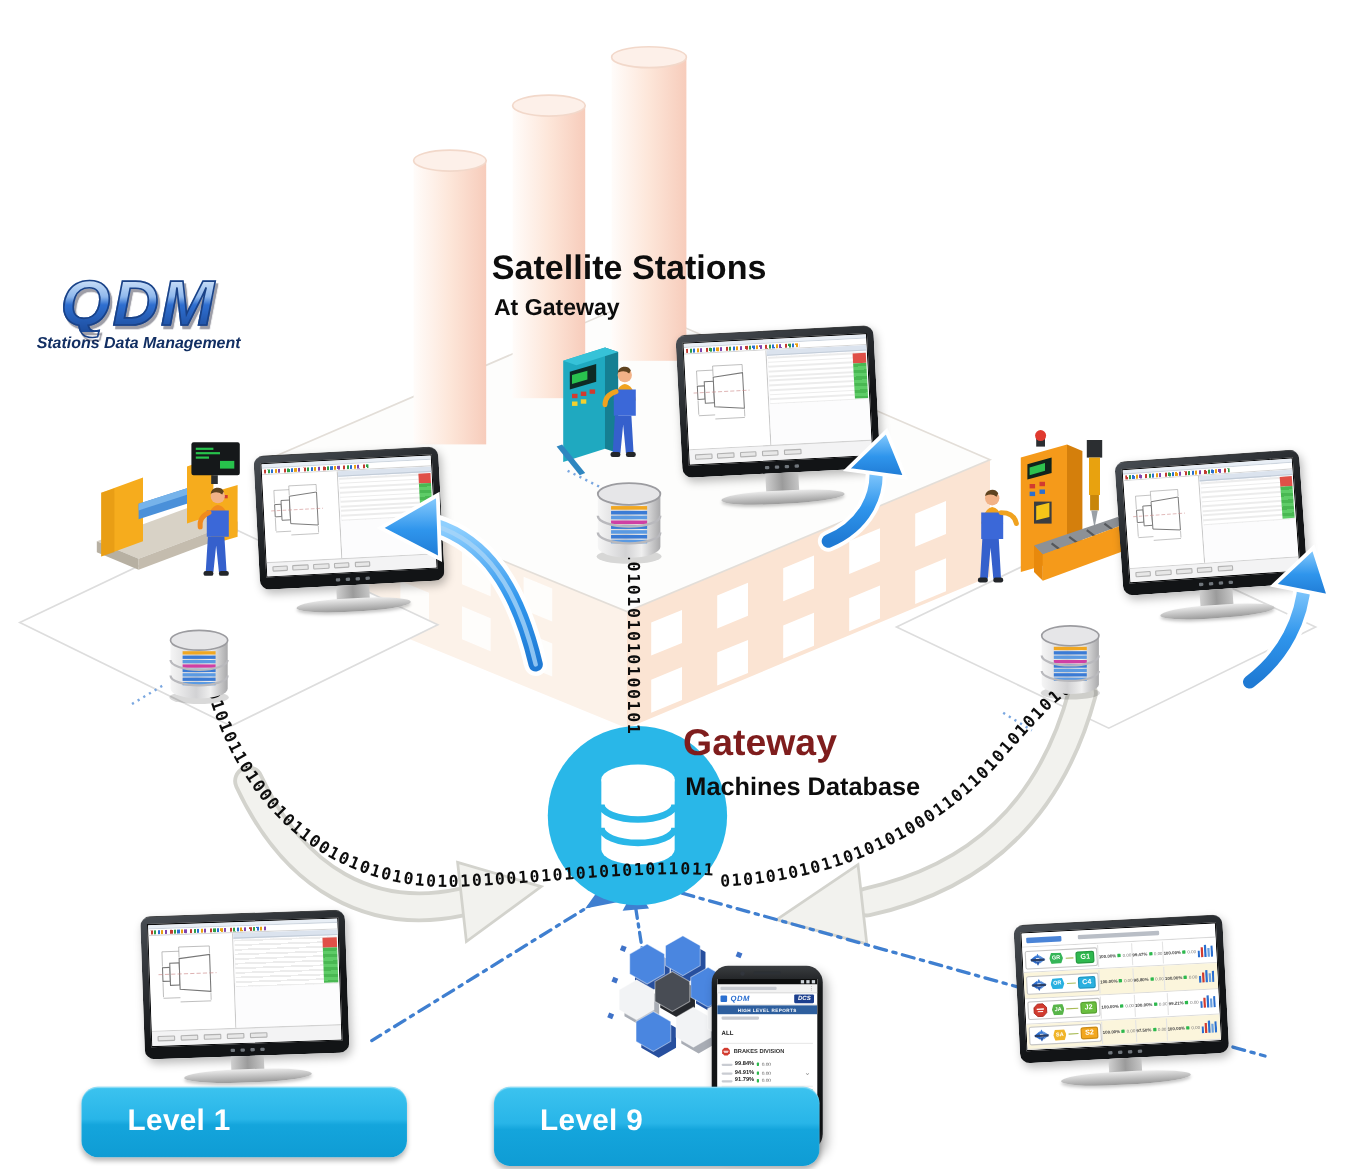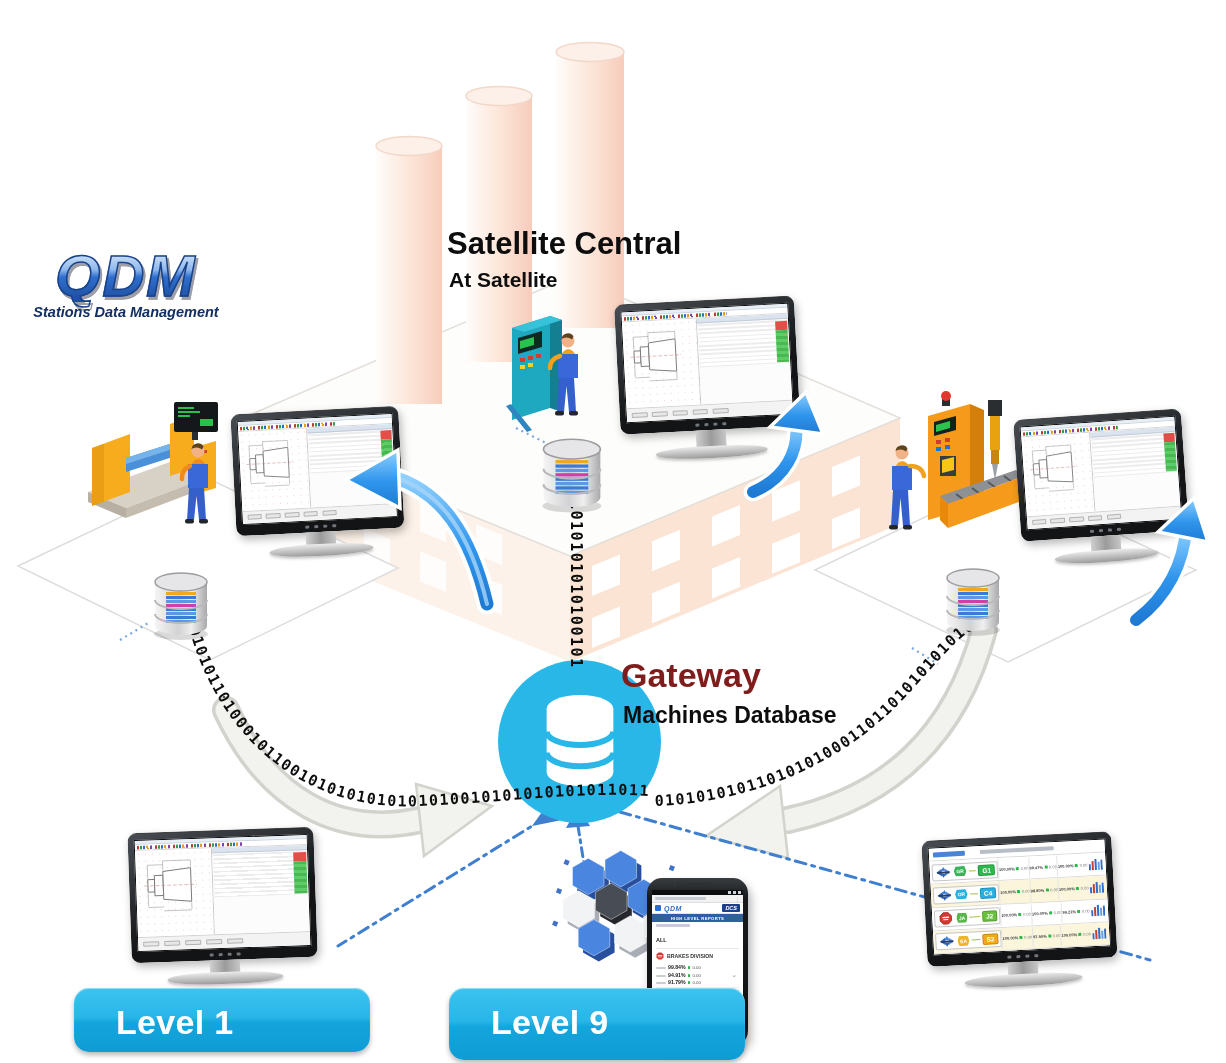--- a/index.html
+++ b/index.html
@@ -14,21 +14,21 @@
 .h-gw{font-size:34px;font-weight:800;color:#7f1d1d;z-index:13;white-space:nowrap}
 .h-gw2{font-size:23px;font-weight:800;color:#0d0d0d;z-index:13;white-space:nowrap}
 .logo{position:absolute;left:6px;top:250px;width:240px;text-align:center;z-index:12}
 .logo-t{font-size:58px;font-weight:800;font-style:italic;letter-spacing:2px;line-height:.9;
  background:linear-gradient(180deg,#dcebfb 0%,#8fb8ec 38%,#2f6fd0 52%,#1c4c9c 100%);
  -webkit-background-clip:text;background-clip:text;color:transparent;
  -webkit-text-stroke:1.5px #1a4287;filter:drop-shadow(2px 3px 0 rgba(40,40,60,.45))}
 .logo-s{font-size:14.5px;font-weight:800;font-style:italic;color:#122f63;margin-top:2px}
 
 
-.banner{position:absolute;z-index:10;border-radius:15px;color:#fff;font-weight:800;font-size:34px;
+.banner{position:absolute;z-index:10;border-radius:15px;color:#fff;font-weight:800;font-size:27px;
  padding:15px 0 0 42px;letter-spacing:.3px;
  background:linear-gradient(180deg,var(--c-banner-top,#3cc3ef) 0%,#28b5e8 46%,#14a5dc 54%,var(--c-banner-bottom,#0f9cd4) 100%);
  box-shadow:0 3px 5px rgba(0,0,0,.28), inset 0 1px 1px rgba(255,255,255,.45)}
 
 
 .monitor{position:absolute;z-index:4}
 .m-bezel{background:linear-gradient(160deg,#484d53,#121416 62%);border-radius:9px;padding:6px 6px 0;
  box-shadow:2px 4px 9px rgba(0,0,0,.28);border-top:1px solid rgba(255,255,255,.2)}
 .m-screen{background:#fdfdfe;border:1px solid #0c0d0e;height:var(--sh);overflow:hidden;position:relative}
 .m-chin{height:11px;display:flex;gap:5px;justify-content:center;align-items:center}
@@ -963,16 +963,16 @@
     <span>Level 1</span>
   </div>
   <div class="banner" style="left:449px;top:988px;width:296px;height:72px">
     <span>Level 9</span>
   </div>
 
   <div class="logo">
     <div class="logo-t">QDM</div>
     <div class="logo-s">Stations Data Management</div>
   </div>
-  <div class="abs h-sat" style="left:447px;top:226px">Satellite Central</div>
-  <div class="abs h-sat2" style="left:449px;top:268px">At Satellite</div>
+  <div class="abs h-sat" style="left:447px;top:226px">Satellite Stations</div>
+  <div class="abs h-sat2" style="left:449px;top:268px">At Gateway</div>
 
 </div>
 
 </body></html>

